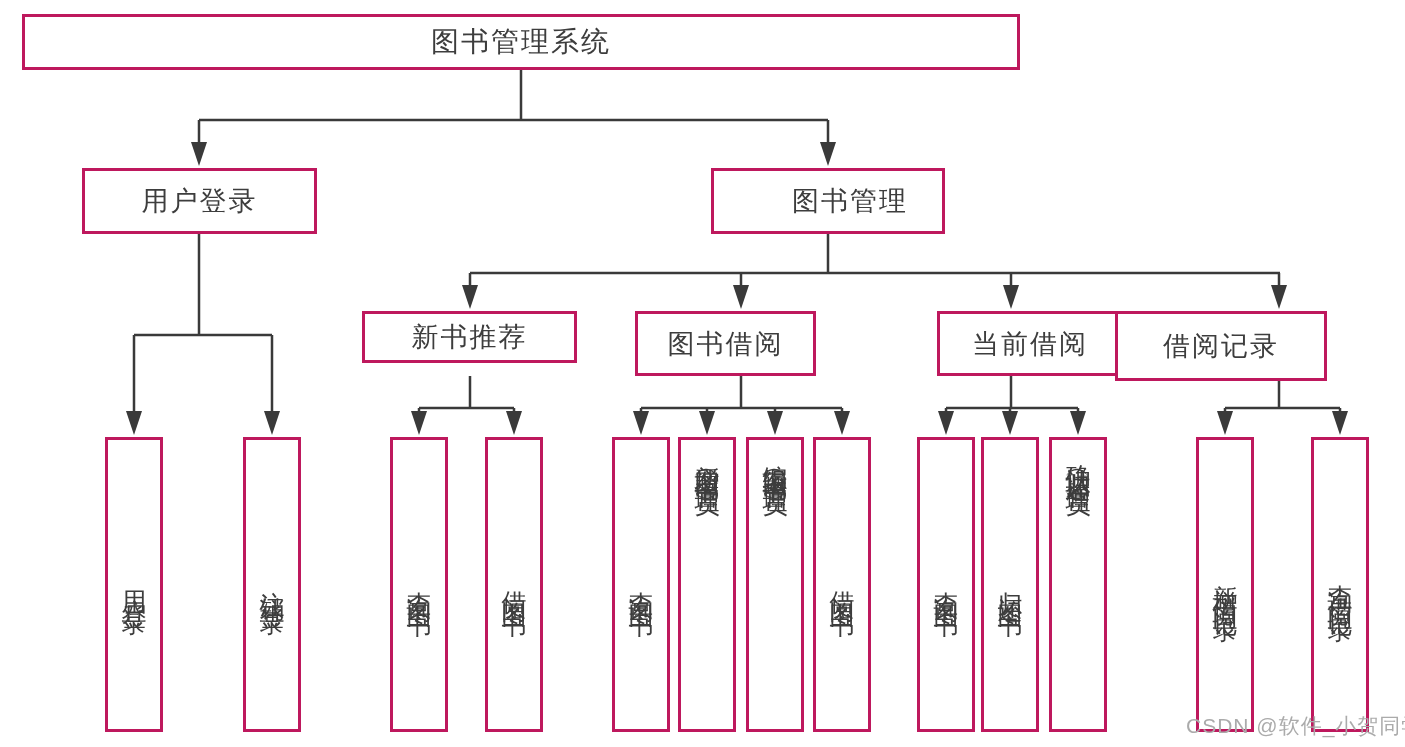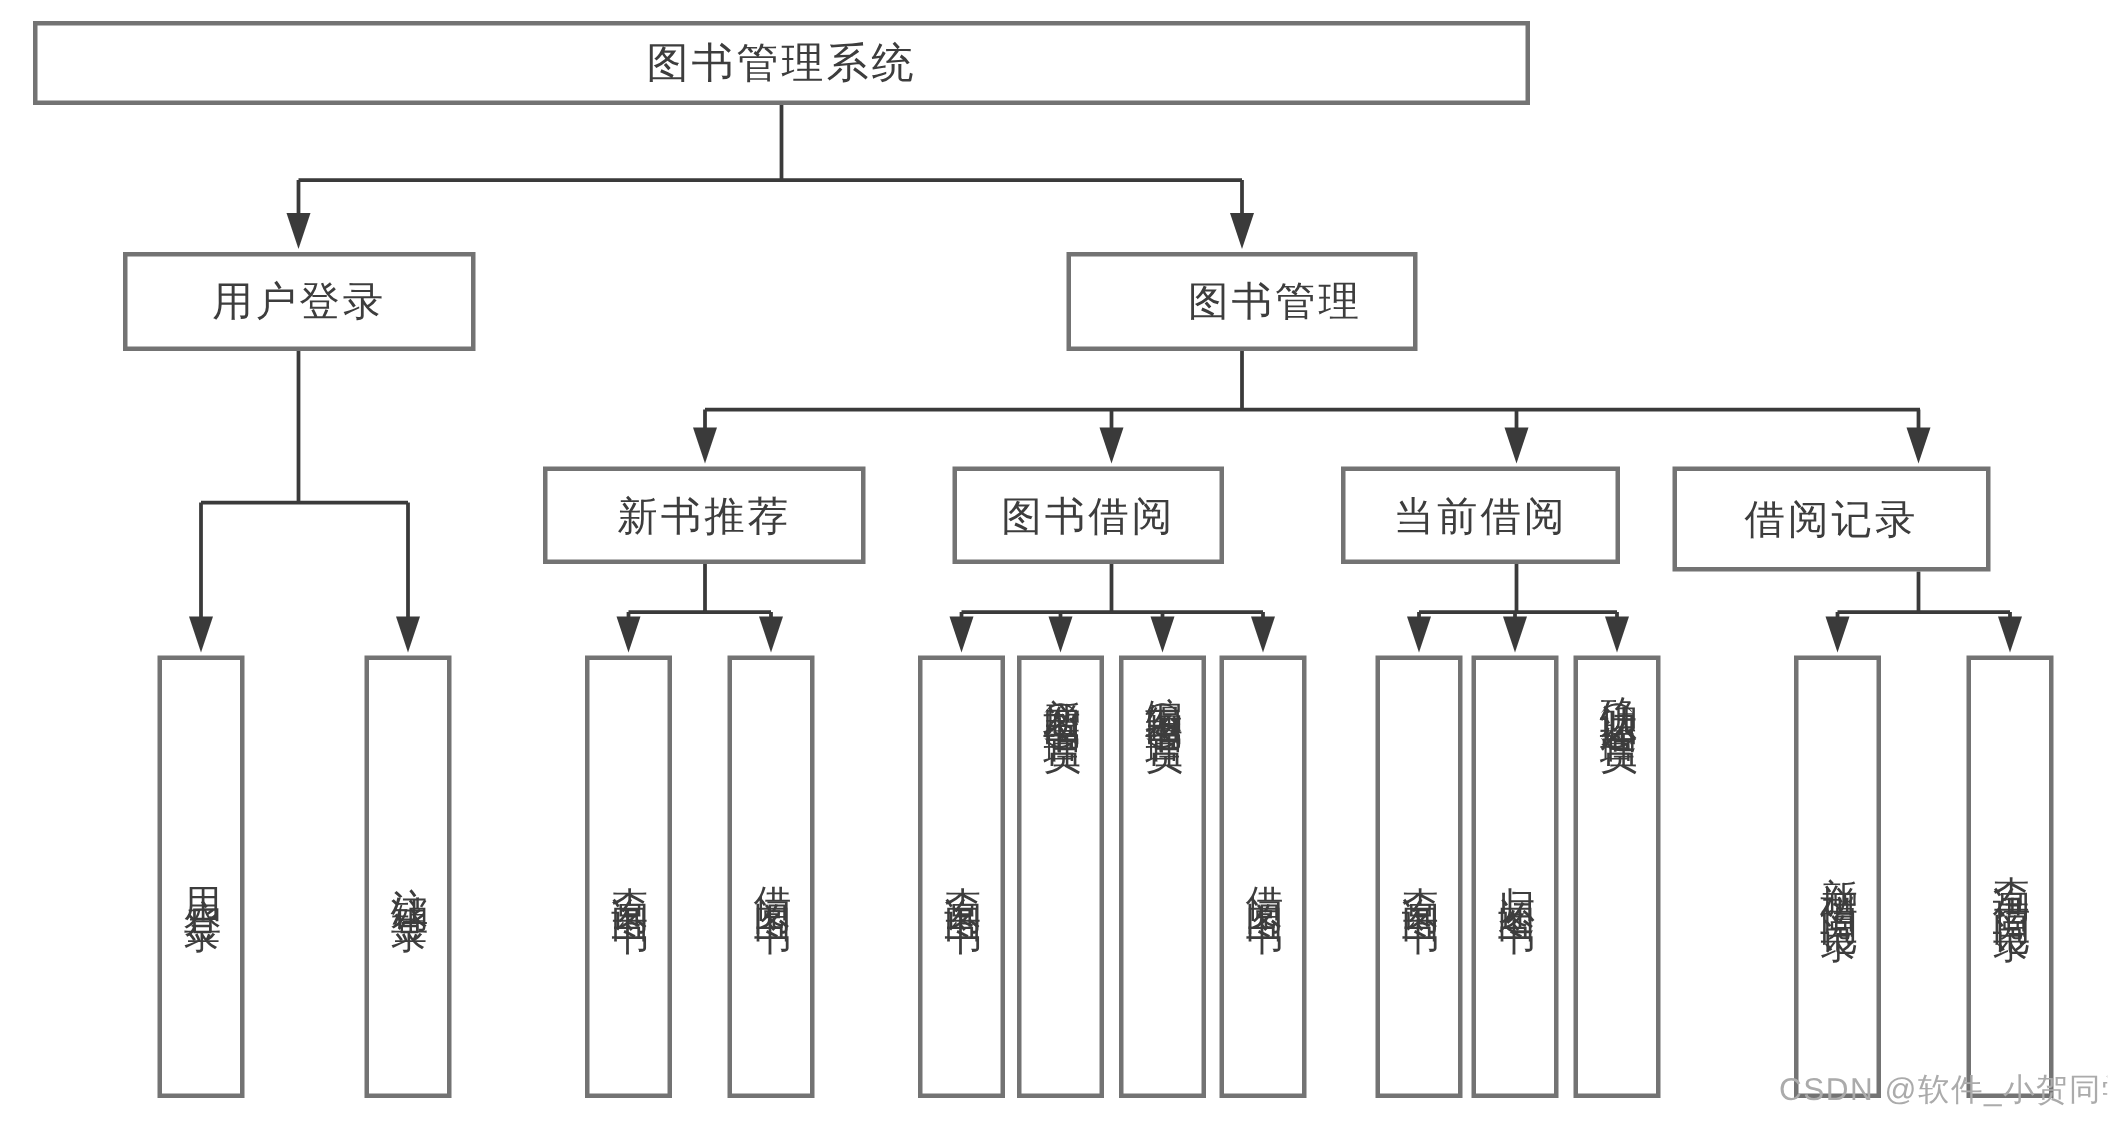--- a/index.html
+++ b/index.html
@@ -17,21 +17,21 @@
   }
   #connectors {
     position: absolute;
     left: 0; top: 0;
     width: 1405px;
     height: 747px;
   }
   .node {
     position: absolute;
     box-sizing: border-box;
-    border: 3px solid #737373;
+    border: 3px solid #be185d;
     background: #ffffff;
     display: flex;
     align-items: center;
     justify-content: center;
     color: #3d3d3d;
   }
   .node.hbox {
     font-size: 27px;
     letter-spacing: 2px;
     white-space: nowrap;
@@ -115,27 +115,27 @@
     <span>图书管理系统</span>
   </div>
 
   <div class="node hbox" style="left:82px; top:168px; width:235px; height:66px;">
     <span>用户登录</span>
   </div>
   <div class="node hbox" style="left:711px; top:168px; width:234px; height:66px;padding-left:44px;">
     <span>图书管理</span>
   </div>
 
-  <div class="node hbox" style="left:362px; top:311px; width:215px; height:65px;">
+  <div class="node hbox" style="left:362px; top:311px; width:215px; height:52px;">
     <span>新书推荐</span>
   </div>
   <div class="node hbox" style="left:635px; top:311px; width:181px; height:65px;">
     <span>图书借阅</span>
   </div>
-  <div class="node hbox" style="left:894px; top:311px; width:186px; height:65px;font-family:Liberation Mono, monospace;">
+  <div class="node hbox" style="left:937px; top:311px; width:186px; height:65px;font-family:Liberation Mono, monospace;">
     <span>当前借阅</span>
   </div>
   <div class="node hbox" style="left:1115px; top:311px; width:212px; height:70px;">
     <span>借阅记录</span>
   </div>
 
   <div class="node leaf" style="left:105px; top:437px; width:58px; height:295px;">
     <span class="vtext">用户登录</span>
   </div>
   <div class="node leaf" style="left:243px; top:437px; width:58px; height:295px;">

